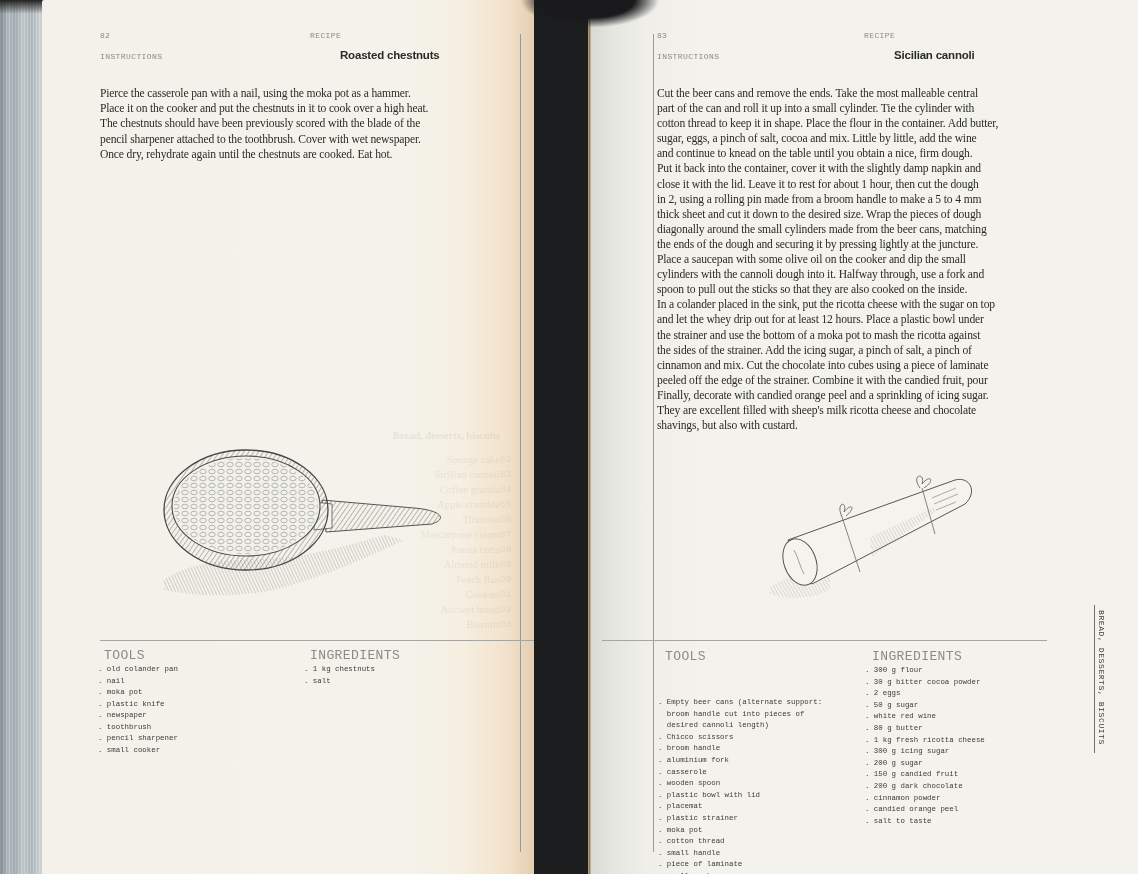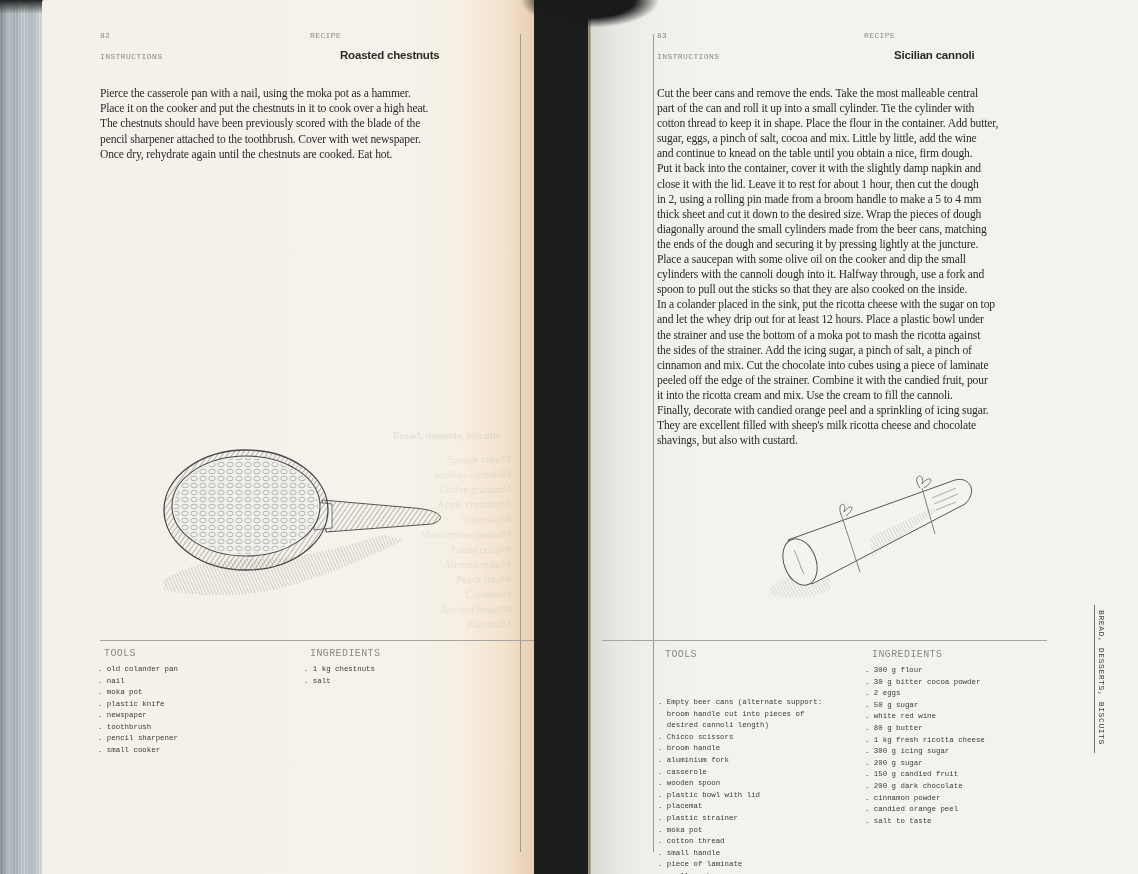--- a/index.html
+++ b/index.html
@@ -44,21 +44,21 @@
 
     .vrule { position: absolute; width: 1px; background: #9a9a96; }
     .hrule { position: absolute; height: 1px; background: #a5a5a1; }
 
     .body-text {
       position: absolute; font-size: 11.6px; line-height: 15.2px; color: #2b2b29;
       letter-spacing: -0.15px;
     }
     .body-text p { margin: 0; }
 
-    .list-heading { position: absolute; font-size: 10px; color: #8a8a86; letter-spacing: 0.4px; text-transform: uppercase; }
+    .list-heading { position: absolute; font-size: 13px; color: #8a8a86; letter-spacing: 0.4px; text-transform: uppercase; }
     .list { position: absolute; list-style: none; font-size: 7.4px; line-height: 11.55px; color: #3a3a38; }
     .list li { white-space: pre; }
 
     .side-tab {
       position: absolute; font-size: 8px; color: #3a3a38; letter-spacing: 0.6px;
       transform: rotate(90deg); transform-origin: left top; white-space: nowrap; text-transform: uppercase;
     }
     .side-tab-bar { position:absolute; width:1px; background:#6f6f6b; }
 
     .ghost { position:absolute; color: rgba(120,120,115,0.13); font-size: 10.5px; line-height: 15px; text-align: right; }
@@ -166,21 +166,20 @@
       <p>the ends of the dough and securing it by pressing lightly at the juncture.</p>
       <p>Place a saucepan with some olive oil on the cooker and dip the small</p>
       <p>cylinders with the cannoli dough into it. Halfway through, use a fork and</p>
       <p>spoon to pull out the sticks so that they are also cooked on the inside.</p>
       <p>In a colander placed in the sink, put the ricotta cheese with the sugar on top</p>
       <p>and let the whey drip out for at least 12 hours. Place a plastic bowl under</p>
       <p>the strainer and use the bottom of a moka pot to mash the ricotta against</p>
       <p>the sides of the strainer. Add the icing sugar, a pinch of salt, a pinch of</p>
       <p>cinnamon and mix. Cut the chocolate into cubes using a piece of laminate</p>
       <p>peeled off the edge of the strainer. Combine it with the candied fruit, pour</p>
-      <p>it into the ricotta cream and mix. Use the cream to fill the cannoli.</p>
       <p>Finally, decorate with candied orange peel and a sprinkling of icing sugar.</p>
       <p>They are excellent filled with sheep's milk ricotta cheese and chocolate</p>
       <p>shavings, but also with custard.</p>
     </div>
 
     <svg class="illustration" style="left:170px; top:462px;" width="240" height="150" viewBox="0 0 240 150">
       <defs>
         <pattern id="hatchR" width="3" height="3" patternUnits="userSpaceOnUse" patternTransform="rotate(-30)">
           <line x1="0" y1="0" x2="0" y2="3" stroke="#8a8a86" stroke-width="0.6"></line>
         </pattern>

